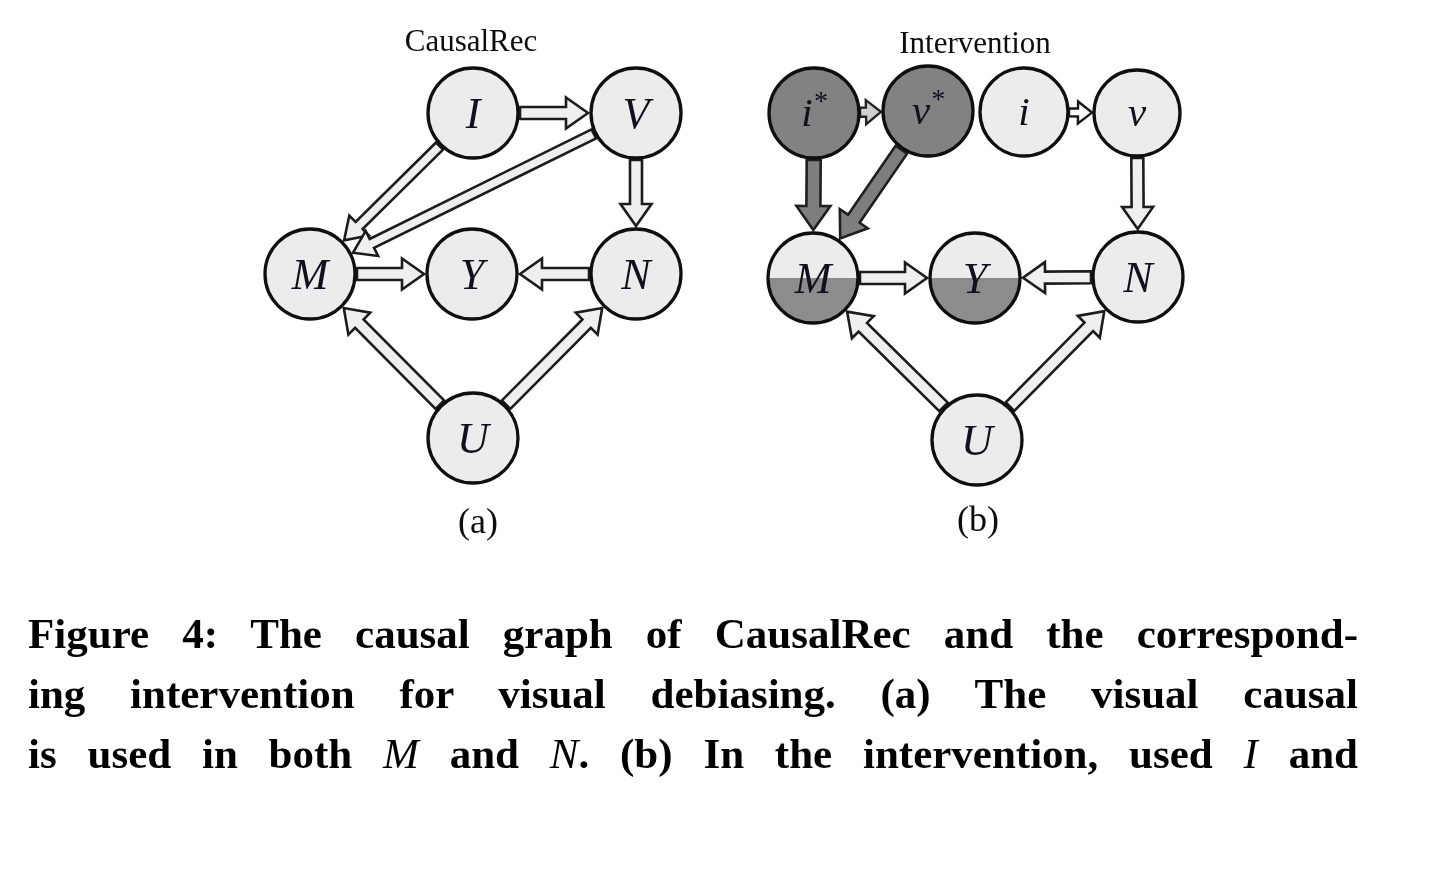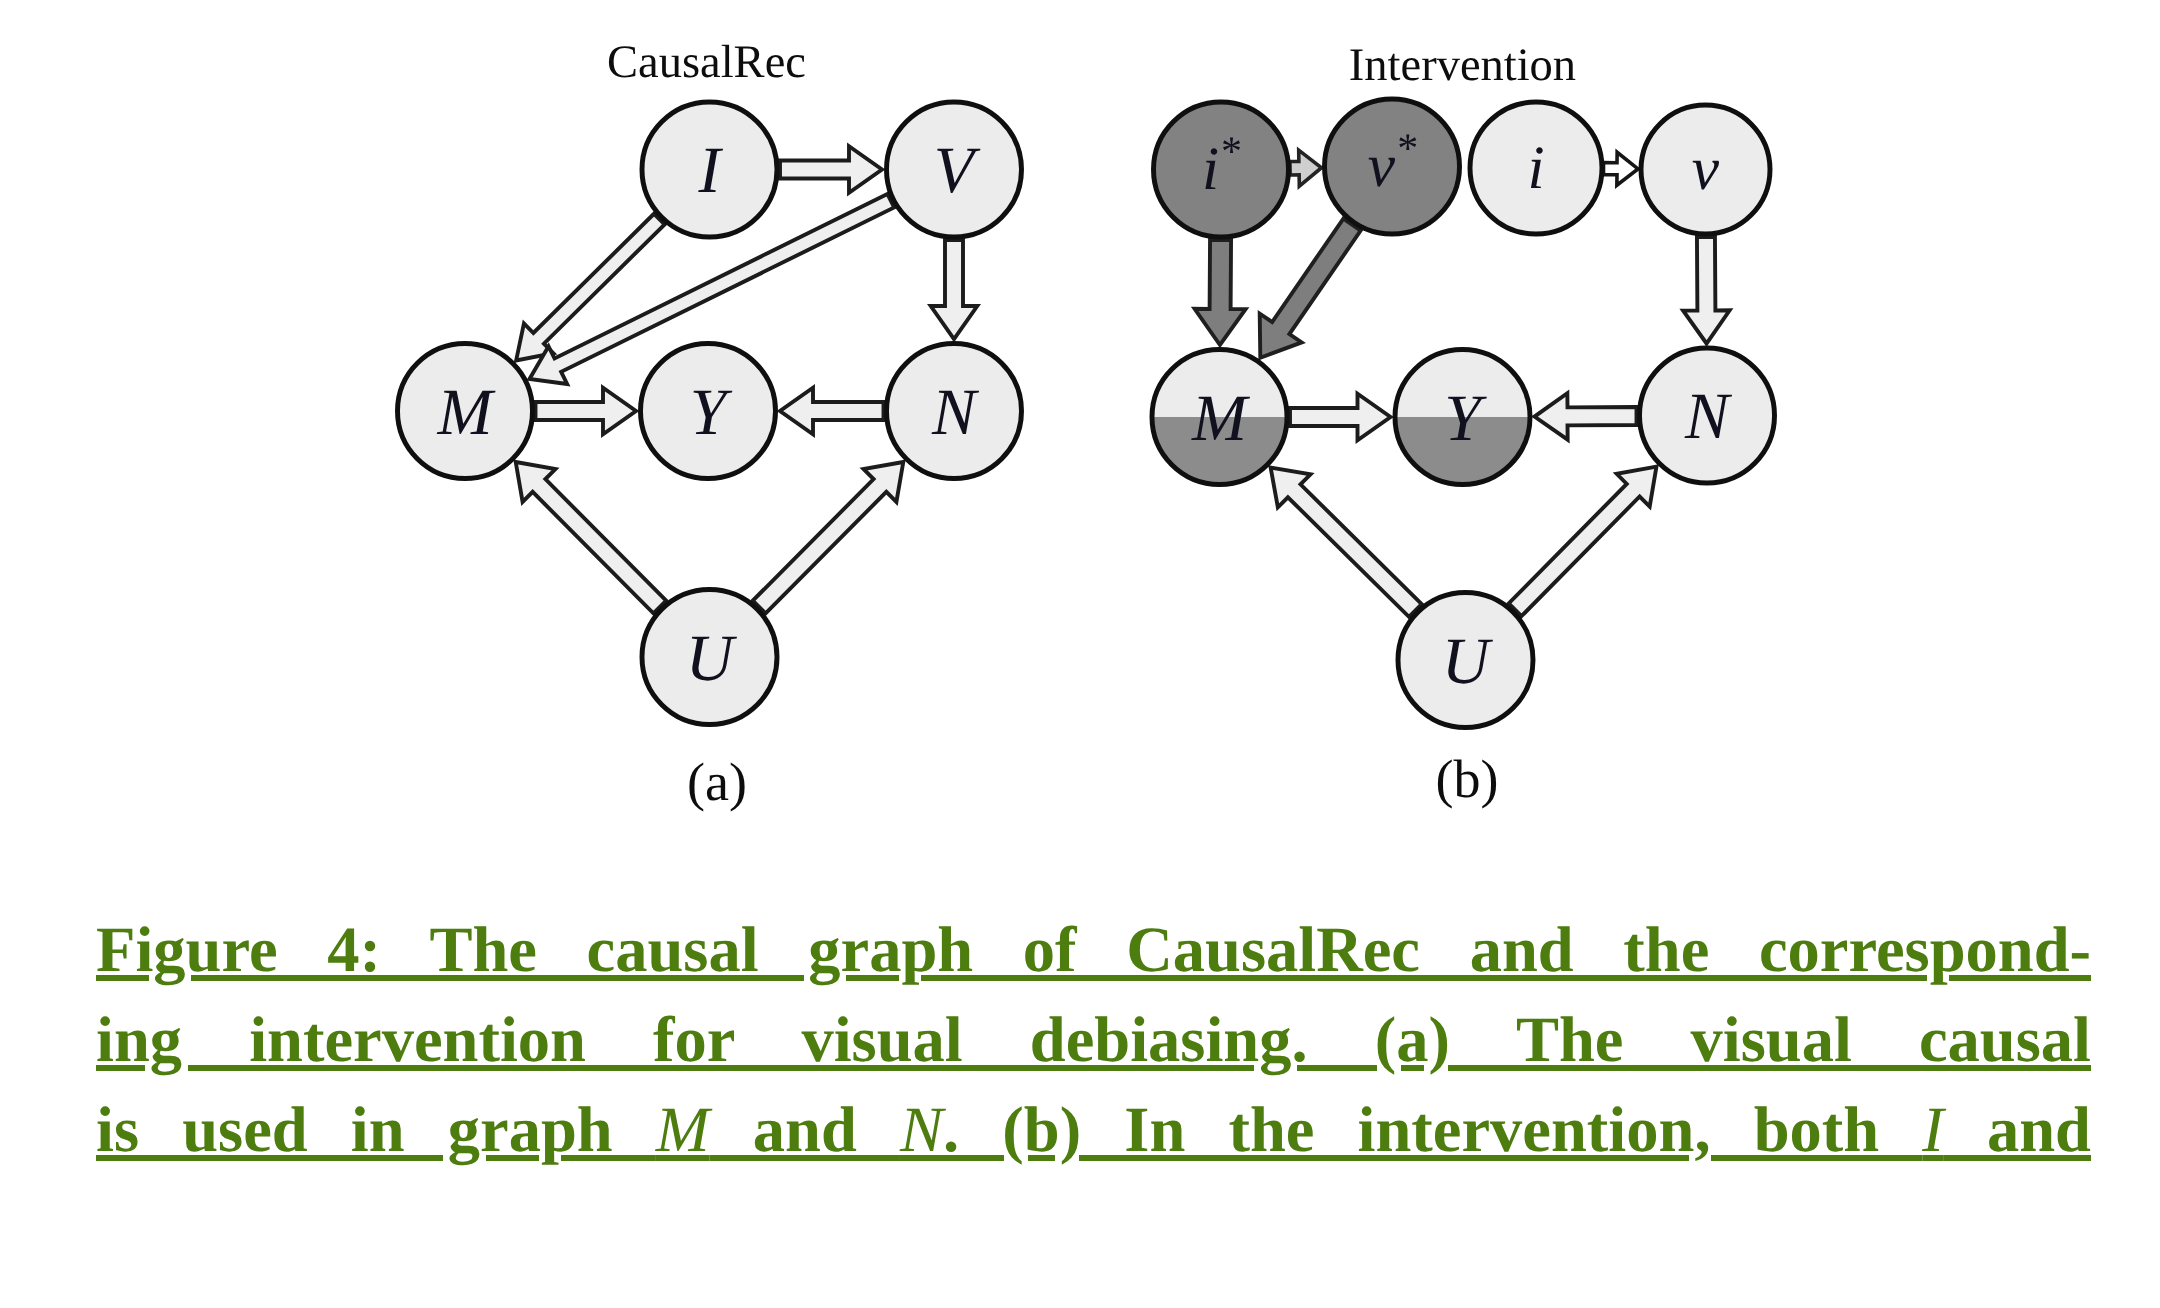--- a/index.html
+++ b/index.html
@@ -19,23 +19,22 @@
     font-style: italic; font-size: 44px; fill: #10101e;
   }
   .node-label.small { font-size: 41px; }
   .node-label .sup { font-size: 28px; }
   .sub-label {
     font-family: "Liberation Serif", serif;
     font-size: 36px; fill: #0d0d0d;
   }
 
   .caption-block {
-    width: 1330px; margin: 44px 0 0 64px;
-    color: #4d7c0f;
-    text-decoration: underline;
+    width: 1330px; margin: 44px 0 0 28px;
+    color: #000000;
   }
   .cap-line {
     font-family: "Liberation Serif", serif;
     font-weight: bold; font-size: 43px; line-height: 60px;
     text-align: justify; white-space: normal;
   }
   .cap-line.just { text-align-last: justify; }
   .cap-line .math { font-style: italic; font-weight: normal; }
 </style>
 </head>
@@ -139,14 +138,14 @@
           <text x="977" y="455" text-anchor="middle" class="node-label">U</text>
         </g>
         <text x="978" y="531" text-anchor="middle" class="sub-label">(b)</text>
       </g>
     </svg>
 </div>
 
 <div class="caption-block" id="caption-block">
     <div class="cap-line just"><span class="plain">Figure 4: The causal graph of CausalRec and the correspond-</span></div>
     <div class="cap-line just"><span class="plain">ing intervention for visual debiasing. (a) The visual causal</span></div>
-    <div class="cap-line just"><span class="plain">is used in graph </span><span class="math">M</span><span class="plain"> and </span><span class="math">N</span><span class="plain">. (b) In the intervention, both </span><span class="math">I</span><span class="plain"> and</span></div>
+    <div class="cap-line just"><span class="plain">is used in both </span><span class="math">M</span><span class="plain"> and </span><span class="math">N</span><span class="plain">. (b) In the intervention, used </span><span class="math">I</span><span class="plain"> and</span></div>
   </div>
 
 </body></html>

